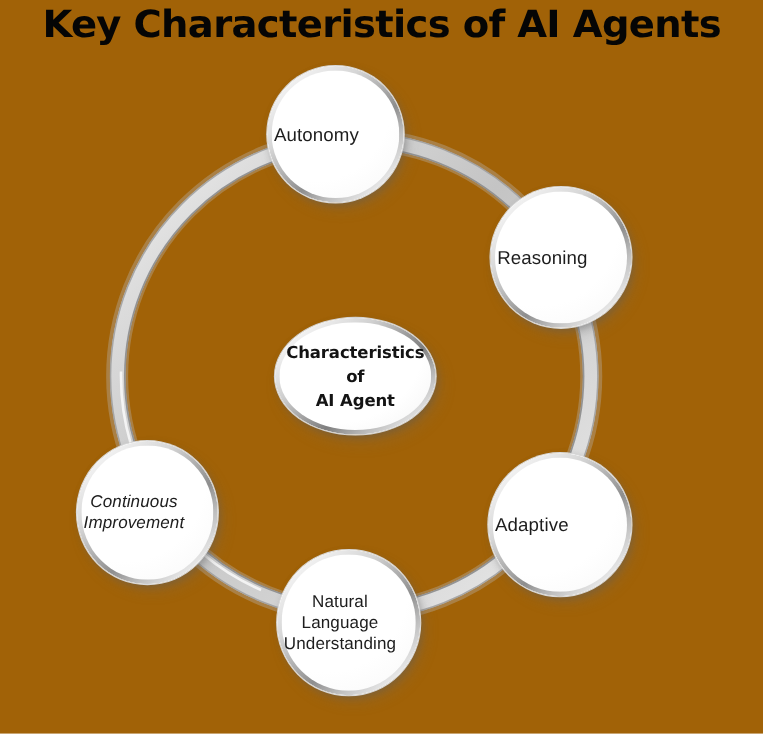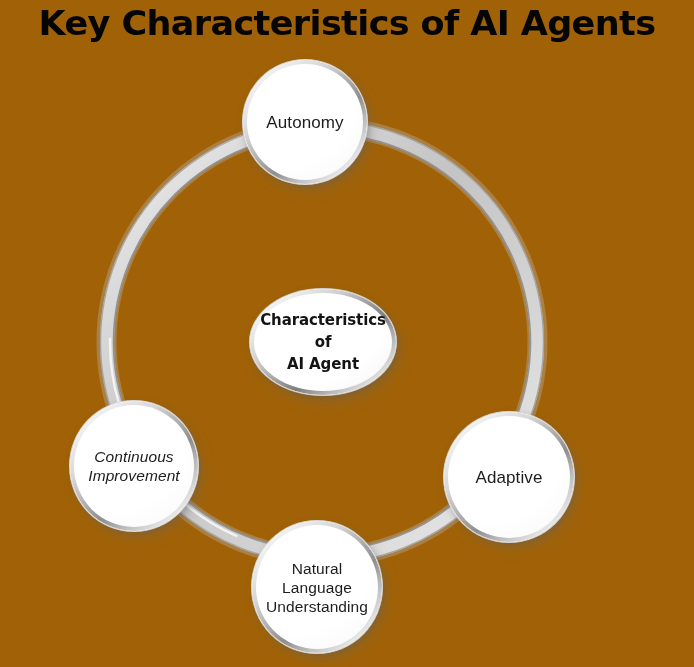--- a/index.html
+++ b/index.html
@@ -63,21 +63,21 @@
     border-radius: 50%;
     background:
       radial-gradient(circle at 34% 28%, #ffffff 0%, #ffffff 58%, #fbfbfb 78%, #f4f4f4 100%);
     box-shadow:
       inset 0 0 0 1px #ffffff,
       0 0 0 1px #d9d9d9,
       2px 3px 7px rgba(90,90,90,0.40),
       5px 7px 13px rgba(120,120,120,0.22);
     display: flex;
     align-items: center;
-    justify-content: center;
+    justify-content: flex-start;
     text-align: center;
     box-sizing: border-box;
     z-index: 5;
   }
   
   .node::before {
     content: "";
     position: absolute;
     inset: 0;
     border-radius: 50%;
@@ -206,26 +206,29 @@
 
       <circle cx="322" cy="296" r="221.5" fill="none" stroke="#9e9e9e" stroke-width="1.4" opacity="0.85"></circle>
 
       <circle cx="322" cy="296" r="212" fill="none" stroke="#ffffff" stroke-width="2.4" opacity="0.75" stroke-dasharray="250 1100" stroke-dashoffset="-420"></circle>
     </svg>
 
     <div class="node" style="left:243px; top:14px; width:124px; height:124px;">
       <div class="node-label">Autonomy</div>
     </div>
 
+    <div class="node" style="left:446px; top:124px; width:128px; height:128px;">
+      <div class="node-label">Reasoning</div>
+    </div>
 
     <div class="node" style="left:444px; top:366px; width:130px; height:130px;">
       <div class="node-label">Adaptive</div>
     </div>
 
-    <div class="node" style="left:252px; top:475px; width:130px; height:132px;">
+    <div class="node" style="left:252px; top:454px; width:130px; height:132px;">
       <div class="node-label small">
         <span class="hub-line">Natural</span>
         <span class="hub-line">Language</span>
         <span class="hub-line">Understanding</span>
       </div>
     </div>
 
     <div class="node" style="left:70px; top:355px; width:128px; height:130px;font-style:italic;">
       <div class="node-label small">
         <span class="hub-line">Continuous</span>

